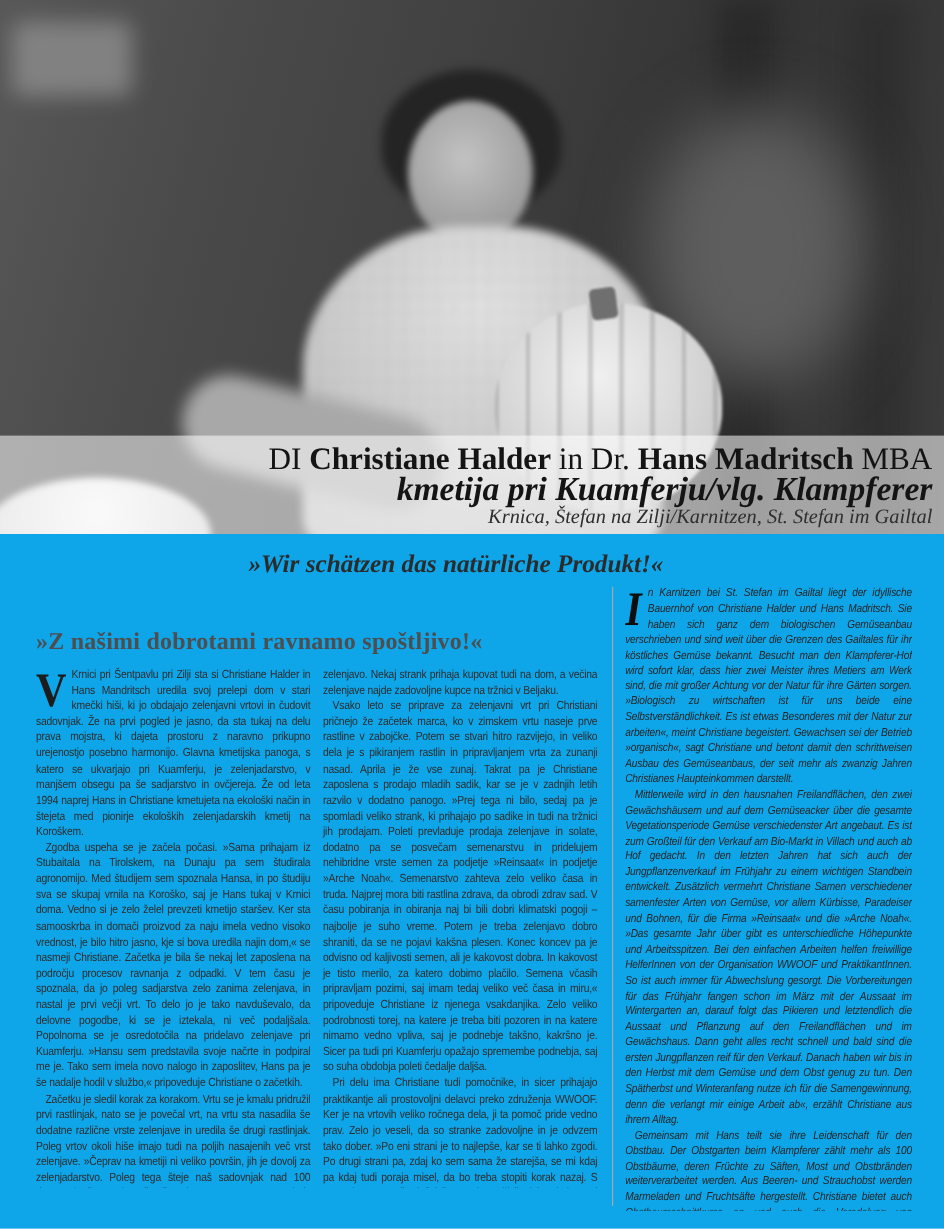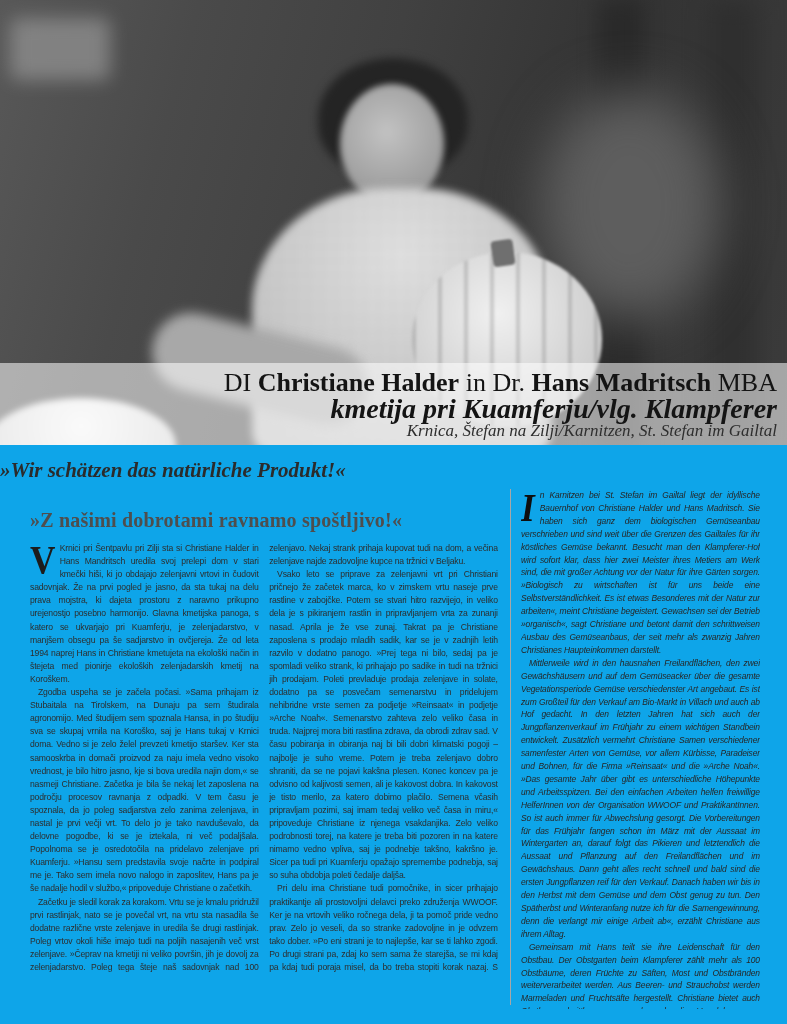--- a/index.html
+++ b/index.html
@@ -44,27 +44,27 @@
   
   .title-band { position: absolute; left: 0; bottom: 0; width: 100%; height: 82px;
                 background: rgba(255,255,255,0.55); text-align: right;
                 padding: 6px 10px 0 0; font-family: "Liberation Serif", serif; color: #141414; }
   .t-line1 { font-size: 26px; line-height: 28px; }
   .t-line1 .bold { font-weight: bold; }
   .t-line2 { font-size: 28px; line-height: 24px; font-weight: bold; font-style: italic; }
   .t-line3 { font-size: 17px; line-height: 19px; font-style: italic; color: #2e2e2e; padding-left: 20px; }
 
   
-  .quote-de { margin: 13px 27px 0 0; text-align: left;
+  .quote-de { margin: 13px 27px 0 0; text-align: center;
               font: bold italic 21px/24px "Liberation Serif", serif; color: #2b2b2b; }
 
   
   .content { display: flex; align-items: stretch; margin: 5px 27px 0 30px; }
   .left-area { width: 468px; }
-  .headline-sl { margin: 21px 0 0 0; font: bold 20px/24px "Liberation Serif", serif;
+  .headline-sl { margin: 36px 0 0 0; font: bold 20px/24px "Liberation Serif", serif;
                  color: #4e4e4e; letter-spacing: .2px; }
   .sl-clip { margin-top: 9px; height: 434px; overflow: hidden; }
   .condense { transform: scaleX(0.88); transform-origin: 0 0; width: 113.6%; }
   .sl-body { column-count: 2; column-gap: 12px;
              font: 9.8px/13.1px "Liberation Sans", sans-serif; color: #2d2d2d;
              text-align: justify; letter-spacing: -0.2px; }
   .sl-body p, .de-body p { margin: 0; }
   .sl-body p + p, .de-body p + p { text-indent: 9px; }
   .sl-body p:first-child::first-letter { float: left; font: bold 40px/33px "Liberation Serif", serif;
              padding: 2px 5px 0 0; color: #1c1c1c; }

